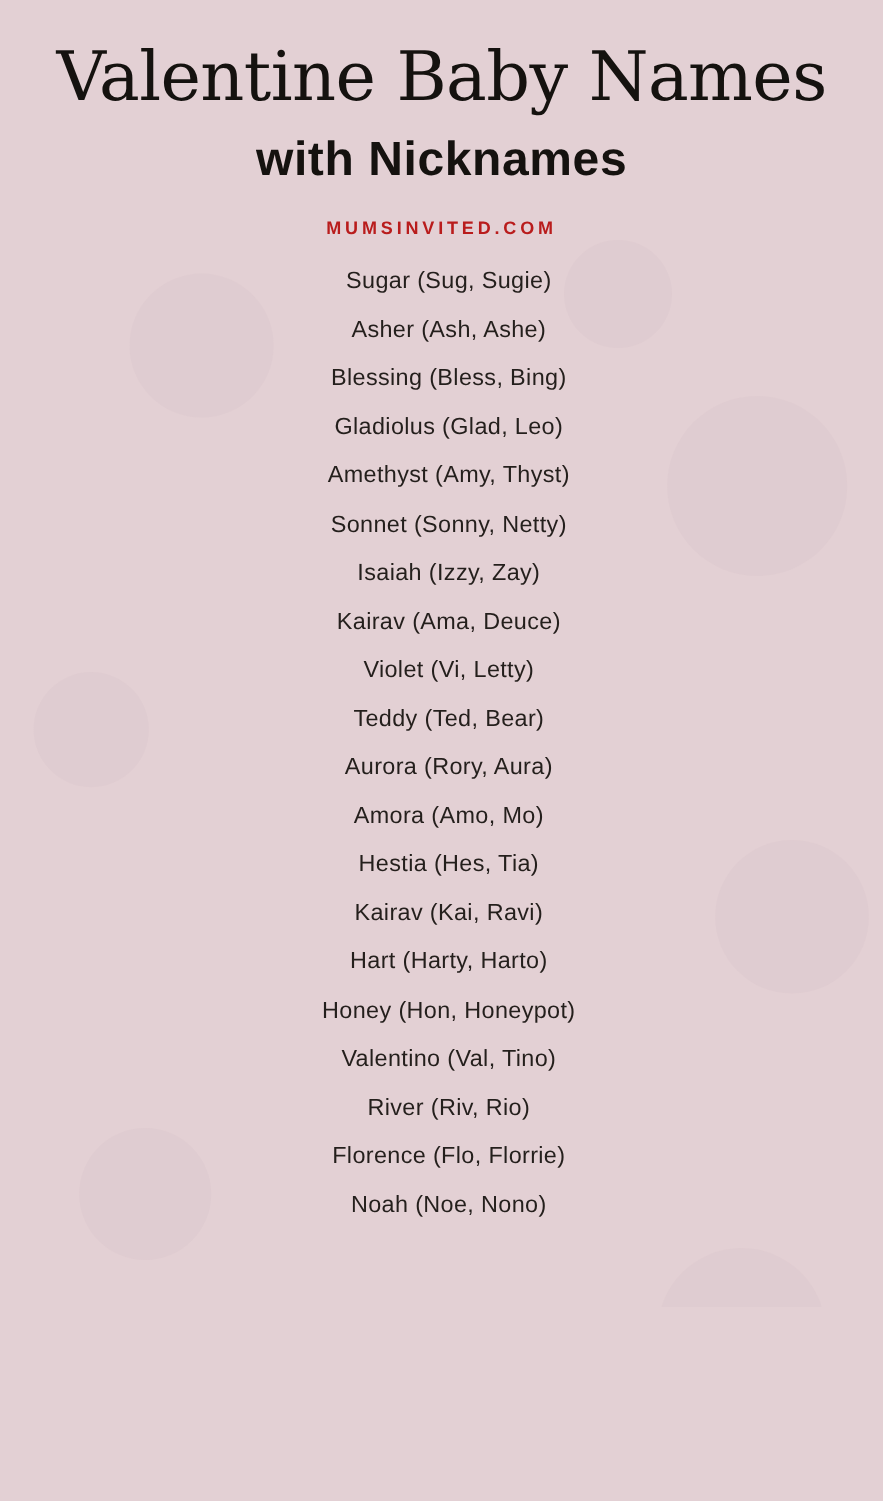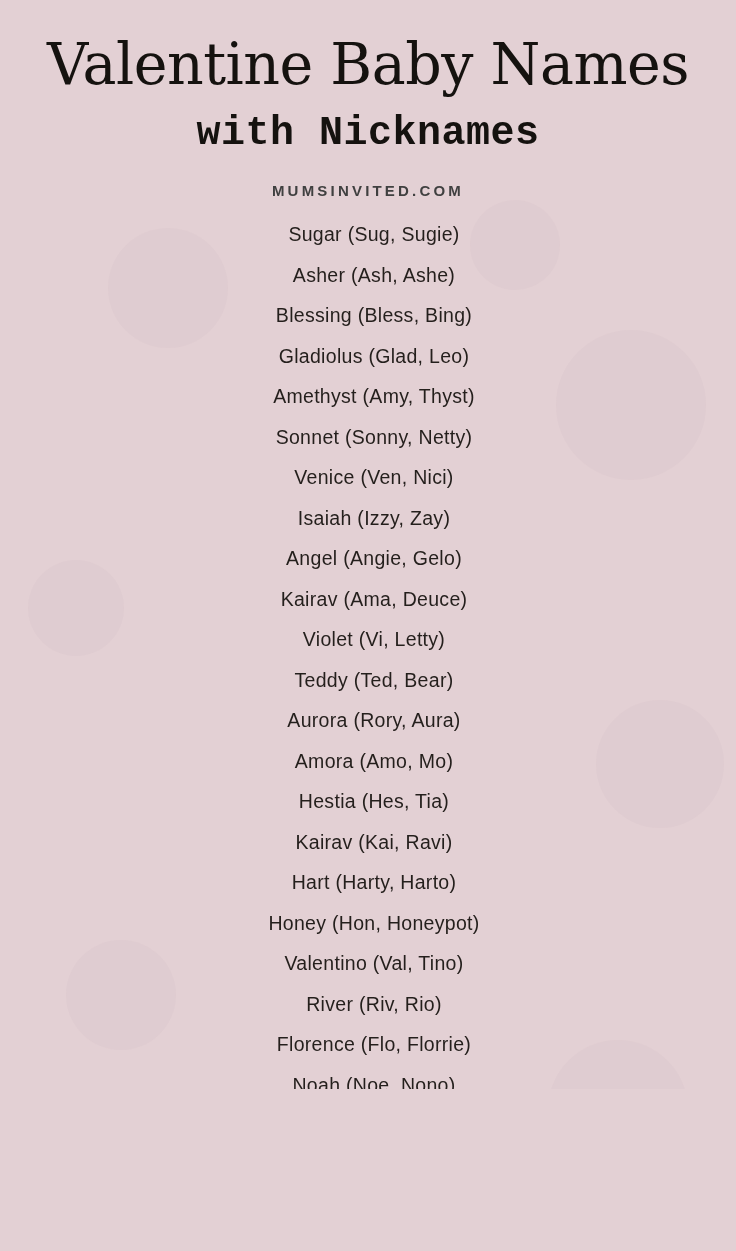--- a/index.html
+++ b/index.html
@@ -47,32 +47,32 @@
     font-family: "DejaVu Serif", serif;
     font-size: 57px;
     line-height: 1.0;
     color: #15120f;
     letter-spacing: -0.5px;
     padding-top: 36px;
     margin: 0;
     font-weight: 400;
   }
   .subtitle {
-    font-family: Liberation Mono, monospace;
+    font-family: Liberation Sans, sans-serif;
     font-size: 40px;
     font-weight: bold;
     color: #15120f;
     margin: 18px 0 0 0;
     letter-spacing: 0.5px;
   }
   .site {
     font-family: "Liberation Sans", sans-serif;
     font-size: 15px;
     letter-spacing: 3.2px;
-    color: #404040;
+    color: #b91c1c;
     margin-top: 26px;
     font-weight: bold;
   }
   .names {
     margin-top: 26px;
     list-style: none;
     padding: 0;
   }
   .names li {
     font-family: "Liberation Sans", sans-serif;
@@ -102,23 +102,21 @@
     <h2 class="subtitle">with Nicknames</h2>
     <div class="site">MUMSINVITED.COM</div>
 
     <ul class="names" id="names-list">
         <li>Sugar (Sug, Sugie)</li>
         <li>Asher (Ash, Ashe)</li>
         <li>Blessing (Bless, Bing)</li>
         <li>Gladiolus (Glad, Leo)</li>
         <li>Amethyst (Amy, Thyst)</li>
         <li>Sonnet (Sonny, Netty)</li>
-        <li>Venice (Ven, Nici)</li>
         <li>Isaiah (Izzy, Zay)</li>
-        <li>Angel (Angie, Gelo)</li>
         <li>Kairav (Ama, Deuce)</li>
         <li>Violet (Vi, Letty)</li>
         <li>Teddy (Ted, Bear)</li>
         <li>Aurora (Rory, Aura)</li>
         <li>Amora (Amo, Mo)</li>
         <li>Hestia (Hes, Tia)</li>
         <li>Kairav (Kai, Ravi)</li>
         <li>Hart (Harty, Harto)</li>
         <li>Honey (Hon, Honeypot)</li>
         <li>Valentino (Val, Tino)</li>

